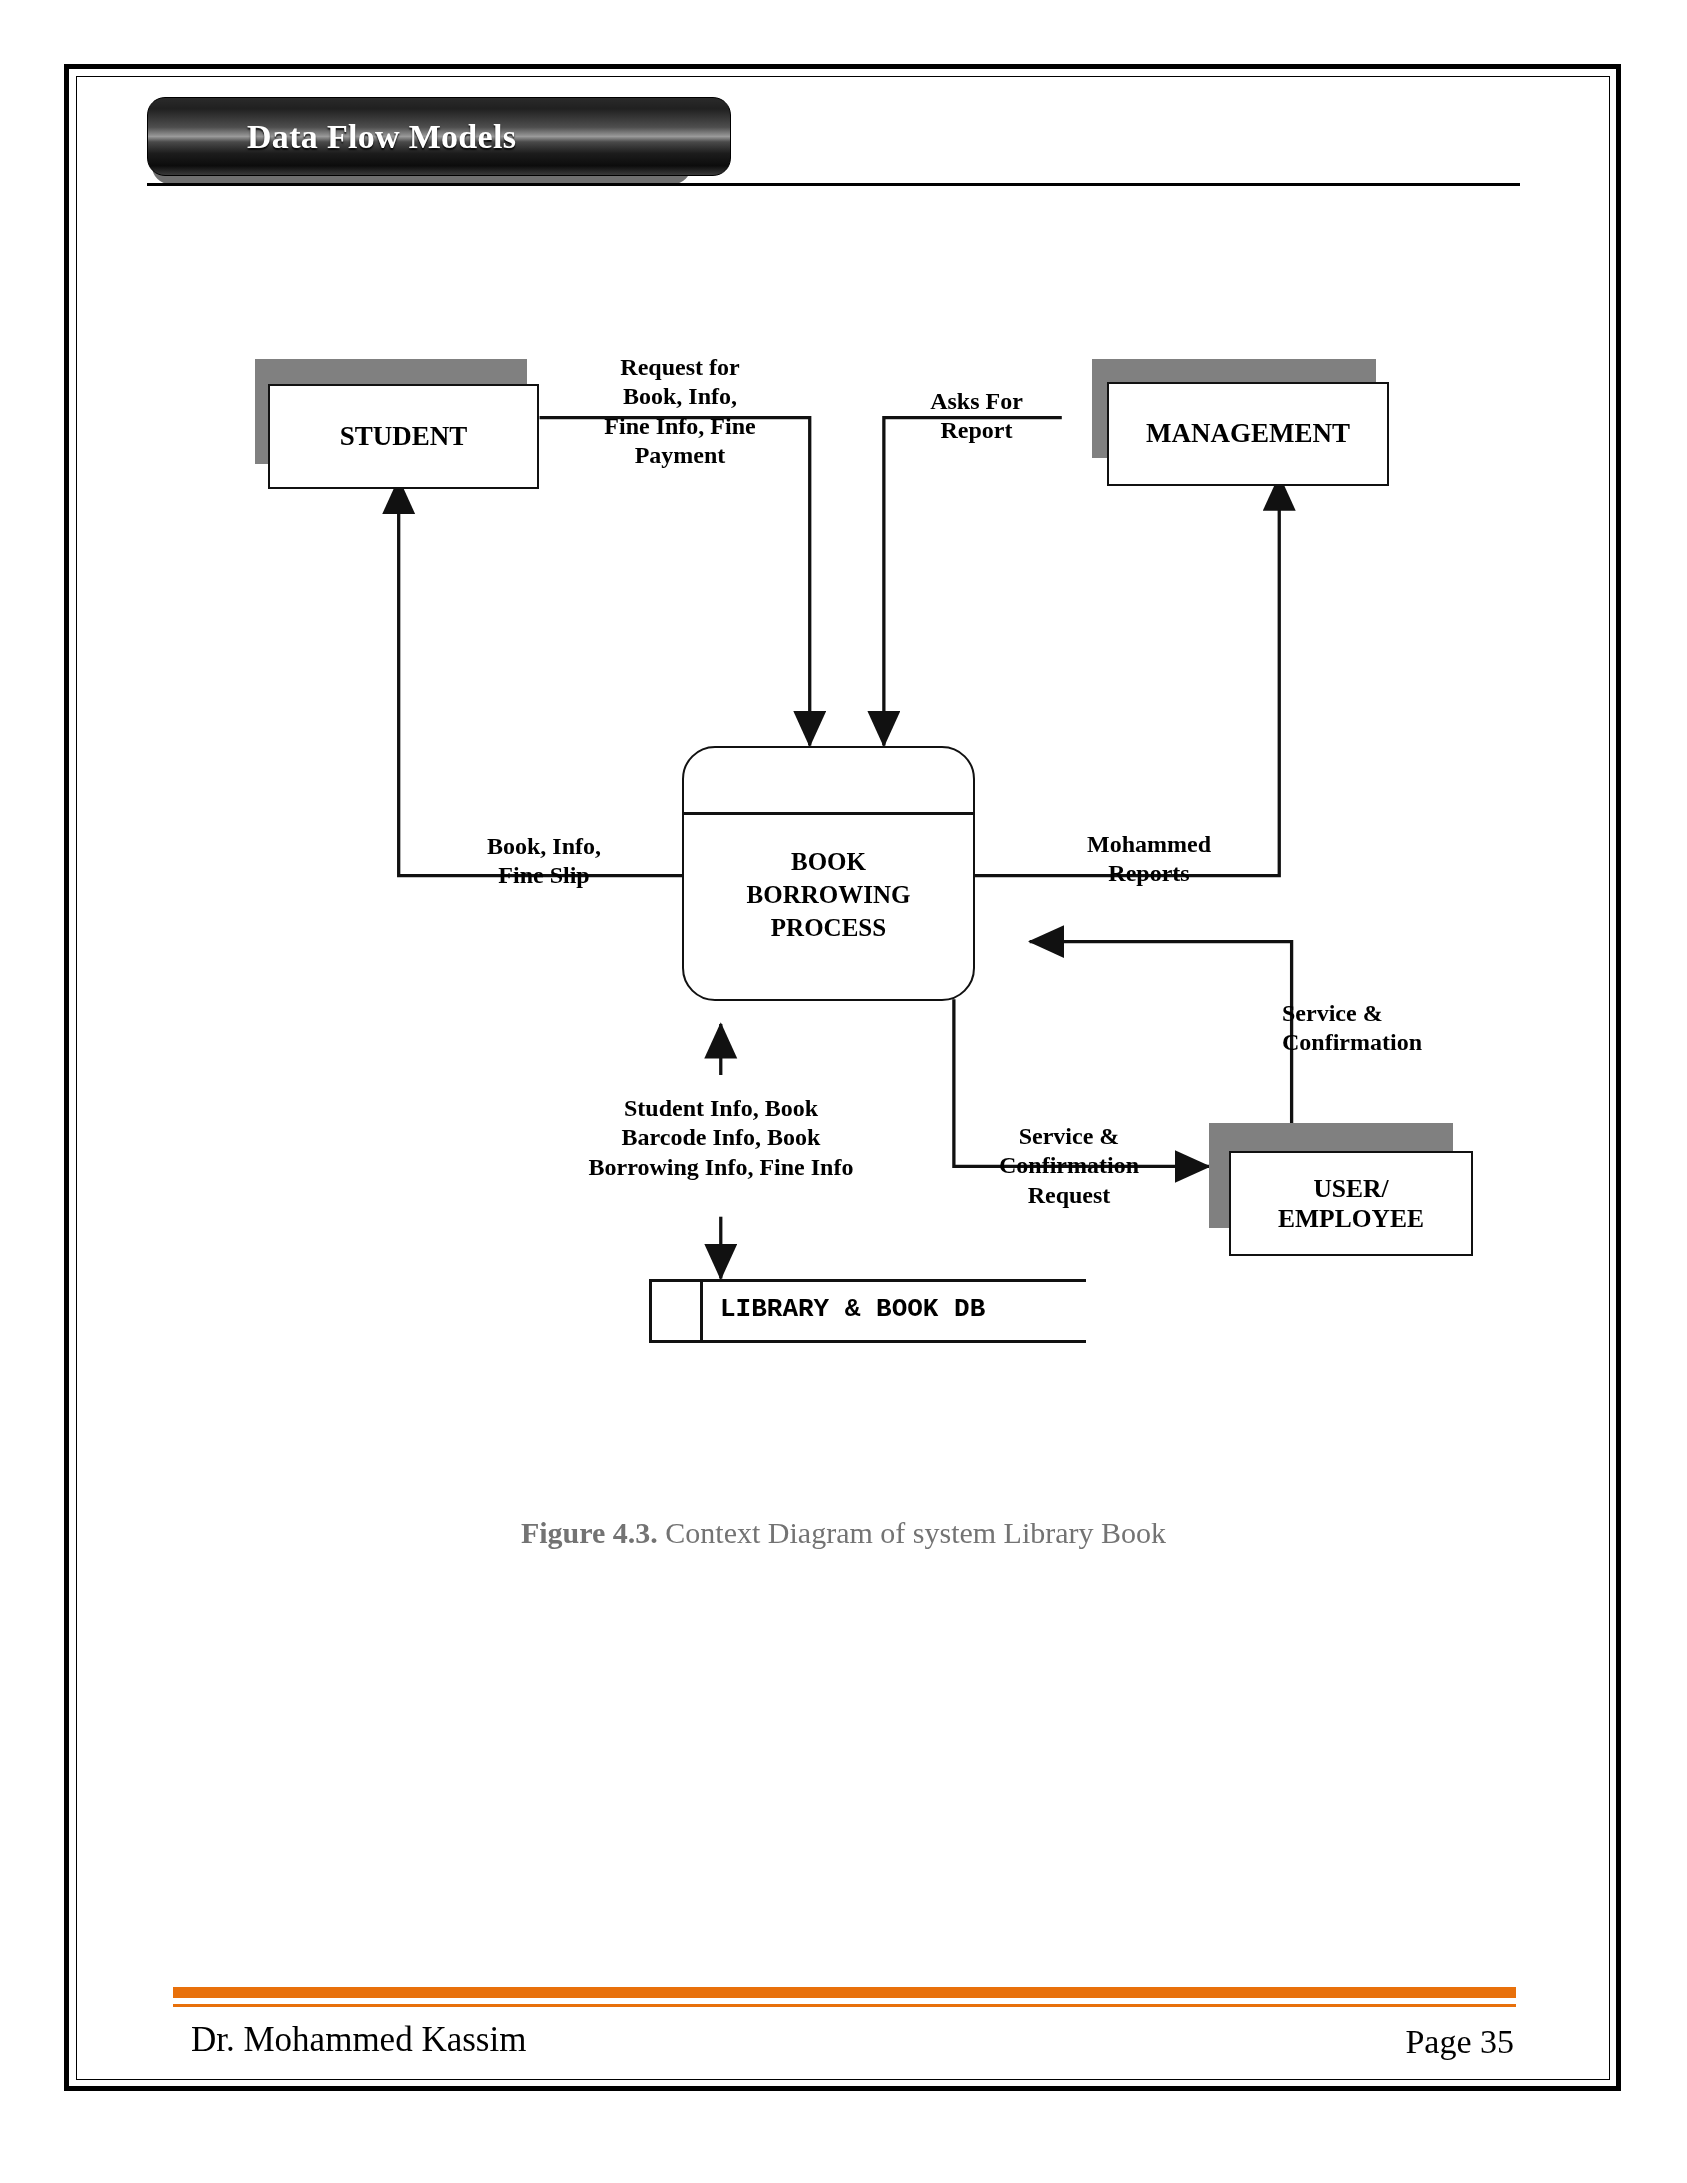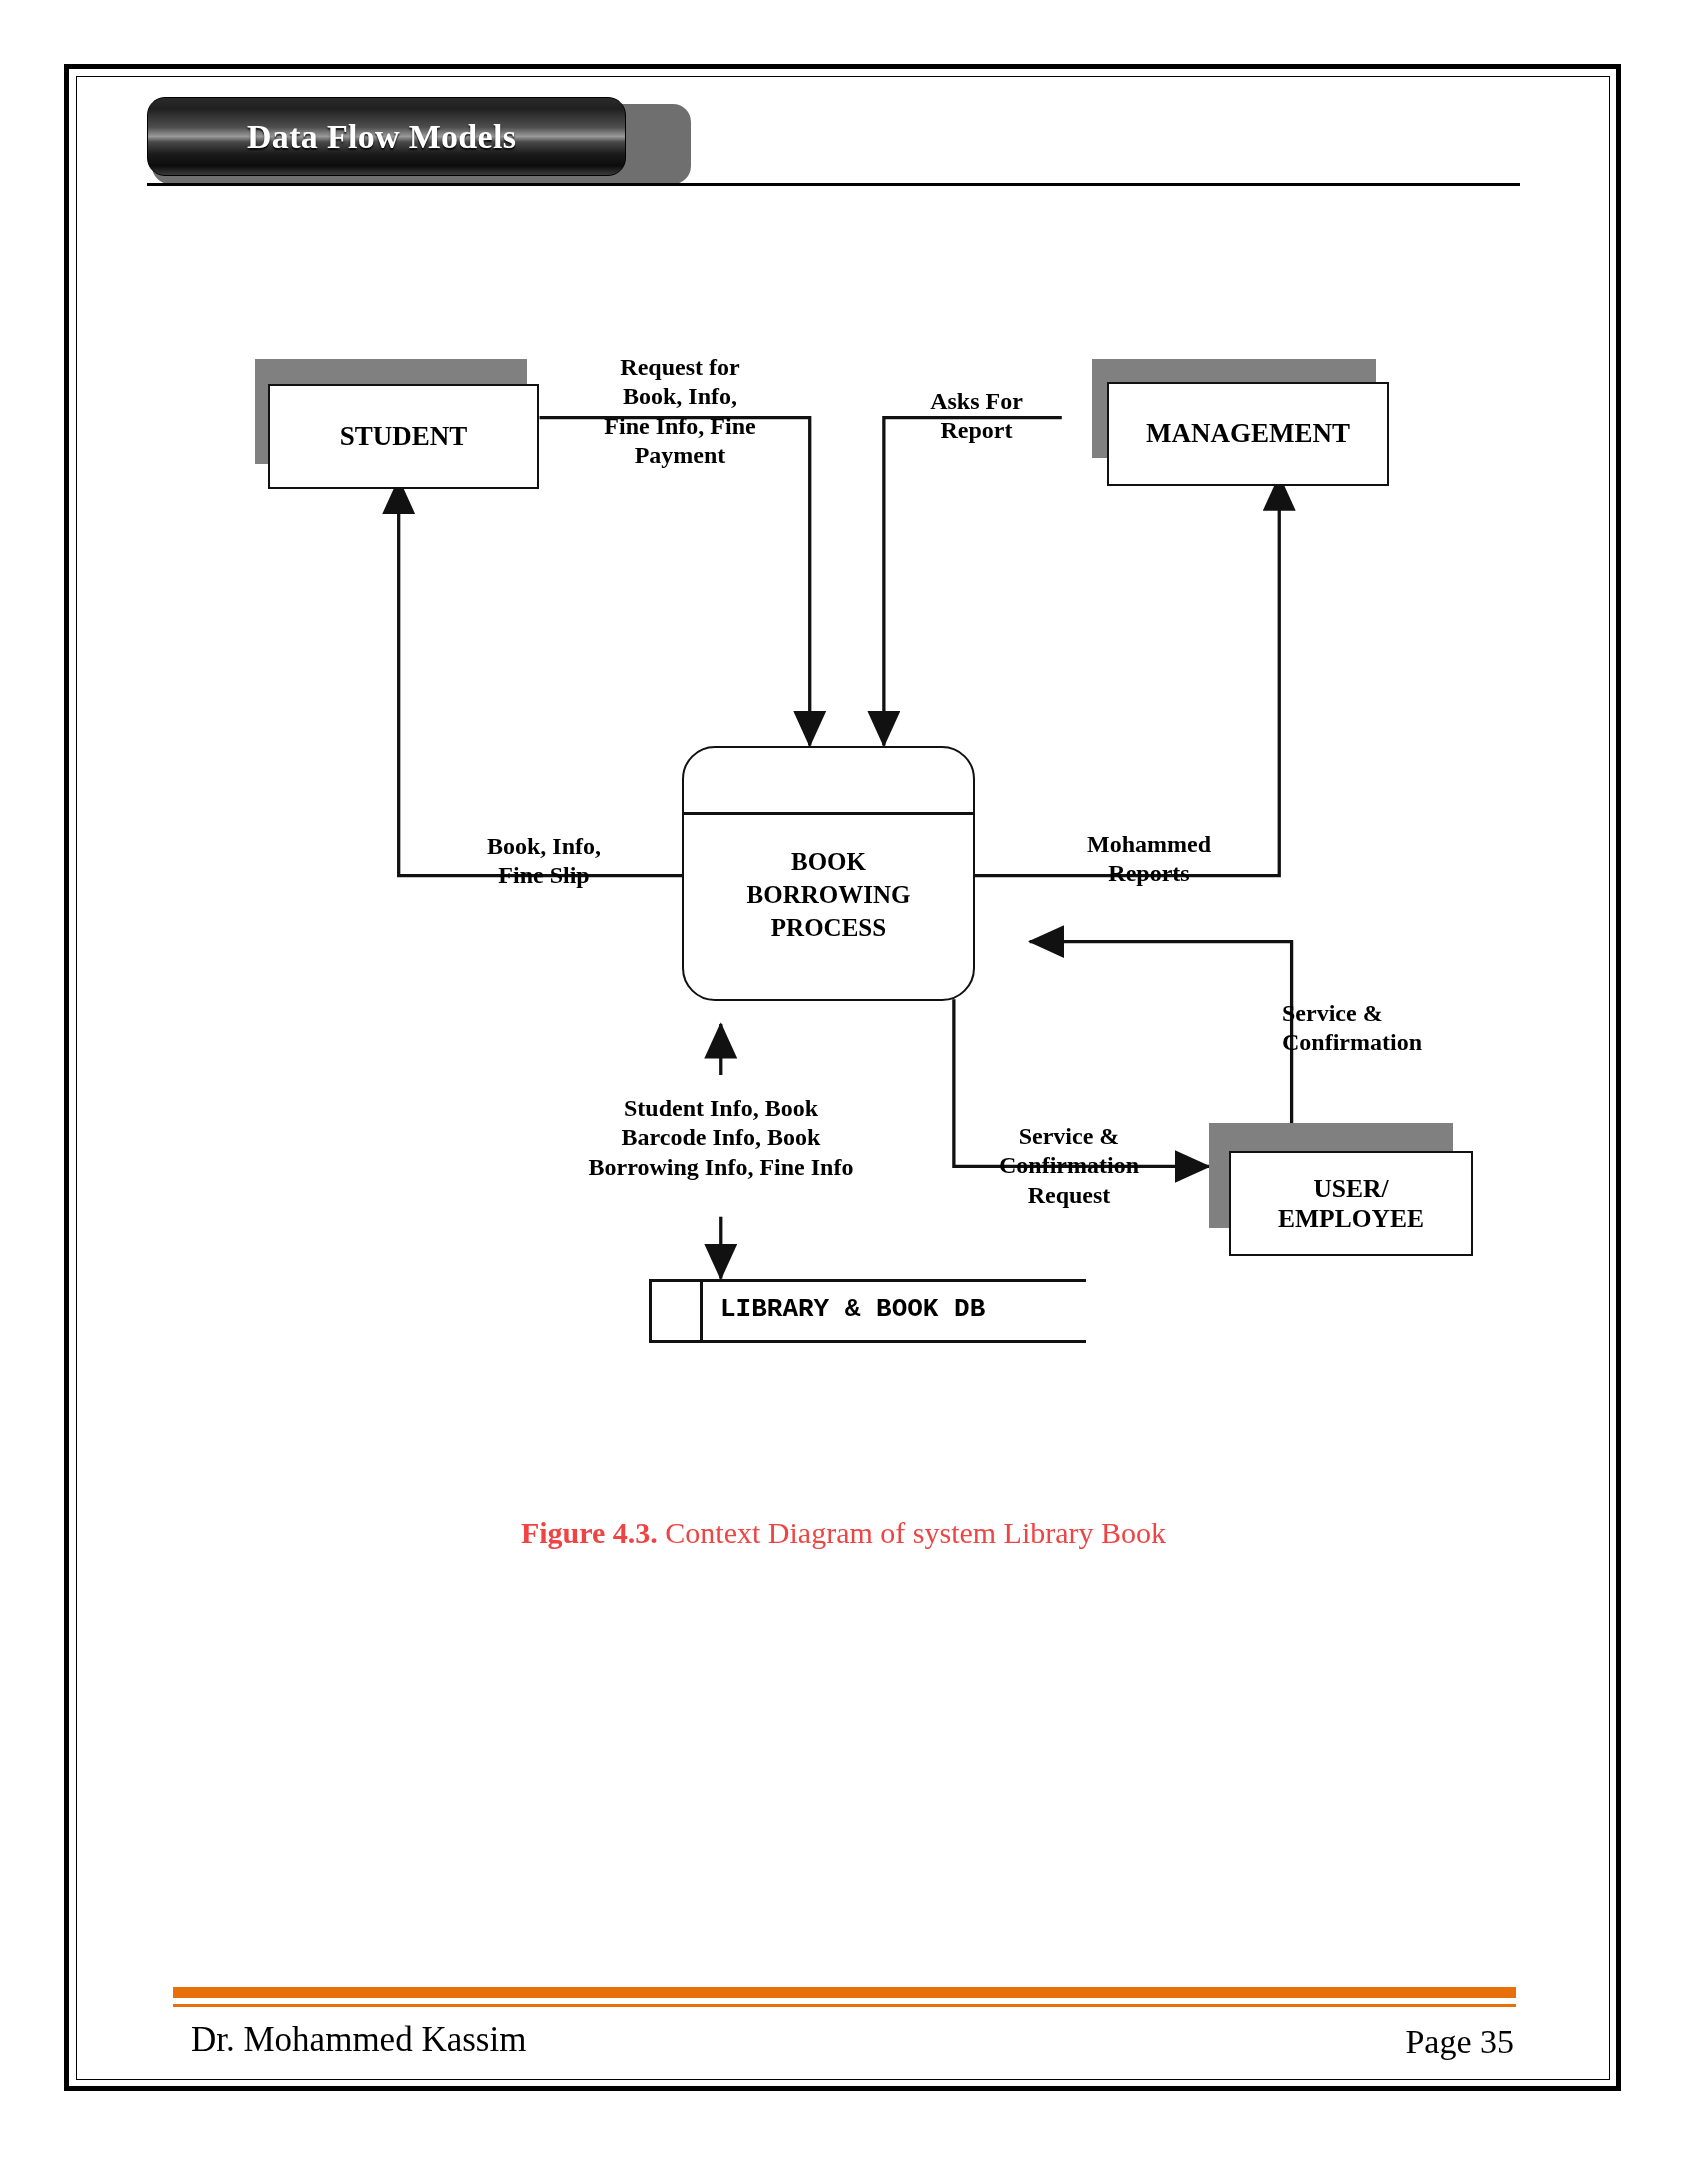--- a/index.html
+++ b/index.html
@@ -7,21 +7,21 @@
 
   .page{position:absolute;left:0;top:0;width:1687px;height:2183px;background:#ffffff;overflow:hidden;}
 
   
   .border-outer{position:absolute;left:64px;top:64px;width:1557px;height:2027px;border:5.8px solid #000;box-sizing:border-box;}
   .border-inner{position:absolute;left:76px;top:76px;width:1534px;height:2004px;border:1.6px solid #000;box-sizing:border-box;}
 
   
   .hdr-wrap{position:absolute;left:147px;top:97px;width:544px;height:87px;}
   .hdr-shadow{position:absolute;left:5px;top:6.6px;width:539px;height:80px;background:#6f6f6f;border-radius:18px;}
-  .hdr-pill{position:absolute;left:0;top:0;width:479px;height:79px;border-radius:18px;
+  .hdr-pill{position:absolute;left:0;top:0;width:584px;height:79px;border-radius:18px;
     background:linear-gradient(to bottom,#2a2a2a 0%,#202020 14%,#4e4e4e 38%,#9a9a9a 50%,#4a4a4a 57%,#1c1c1c 72%,#0c0c0c 88%,#3a3a3a 100%);
     border:1.6px solid #000;box-sizing:border-box;display:flex;align-items:center;}
   .hdr-title{color:#ffffff;font-size:34px;font-weight:bold;letter-spacing:0.3px;padding-left:99px;font-family:"Liberation Serif",serif;text-shadow:0 1.6px 1.6px rgba(0,0,0,.85);}
   .hdr-rule{position:absolute;left:147px;top:183px;width:1373px;height:3.3px;background:#000;}
 
   
   .diagram{position:absolute;left:0;top:0;width:1687px;height:2183px;}
   .diagram svg{position:absolute;left:0;top:0;}
 
   
@@ -40,21 +40,21 @@
   
   .store{position:absolute;}
   .store .bar{position:absolute;background:#111;}
   .store .slabel{position:absolute;font-family:Liberation Mono, monospace;font-weight:bold;font-size:26px;color:#000;white-space:nowrap;}
 
   
   .flab{position:absolute;font-family:"Liberation Serif",serif;font-weight:bold;font-size:24px;line-height:1.22;color:#000;text-align:center;white-space:pre-line;}
   .flab.left{text-align:left;}
 
   
-  .caption{position:absolute;left:0;top:1516px;width:1687px;text-align:center;font-family:"Liberation Serif",serif;font-size:30px;color:#ef4444;}
+  .caption{position:absolute;left:0;top:1516px;width:1687px;text-align:center;font-family:"Liberation Serif",serif;font-size:30px;color:#737373;}
   .caption b{font-weight:bold;}
 
   
   .foot-bar{position:absolute;left:173px;top:1987px;width:1343px;height:10.7px;background:#E8700A;}
   .foot-line{position:absolute;left:173px;top:2004px;width:1343px;height:3.3px;background:#E8700A;}
   .foot-left{position:absolute;left:191px;top:2020px;font-family:"Liberation Serif",serif;font-size:35px;color:#000;}
   .foot-right{position:absolute;right:173px;top:2023px;font-family:"Liberation Serif",serif;font-size:34px;color:#000;}
 </style>
 </head>
 <body>

